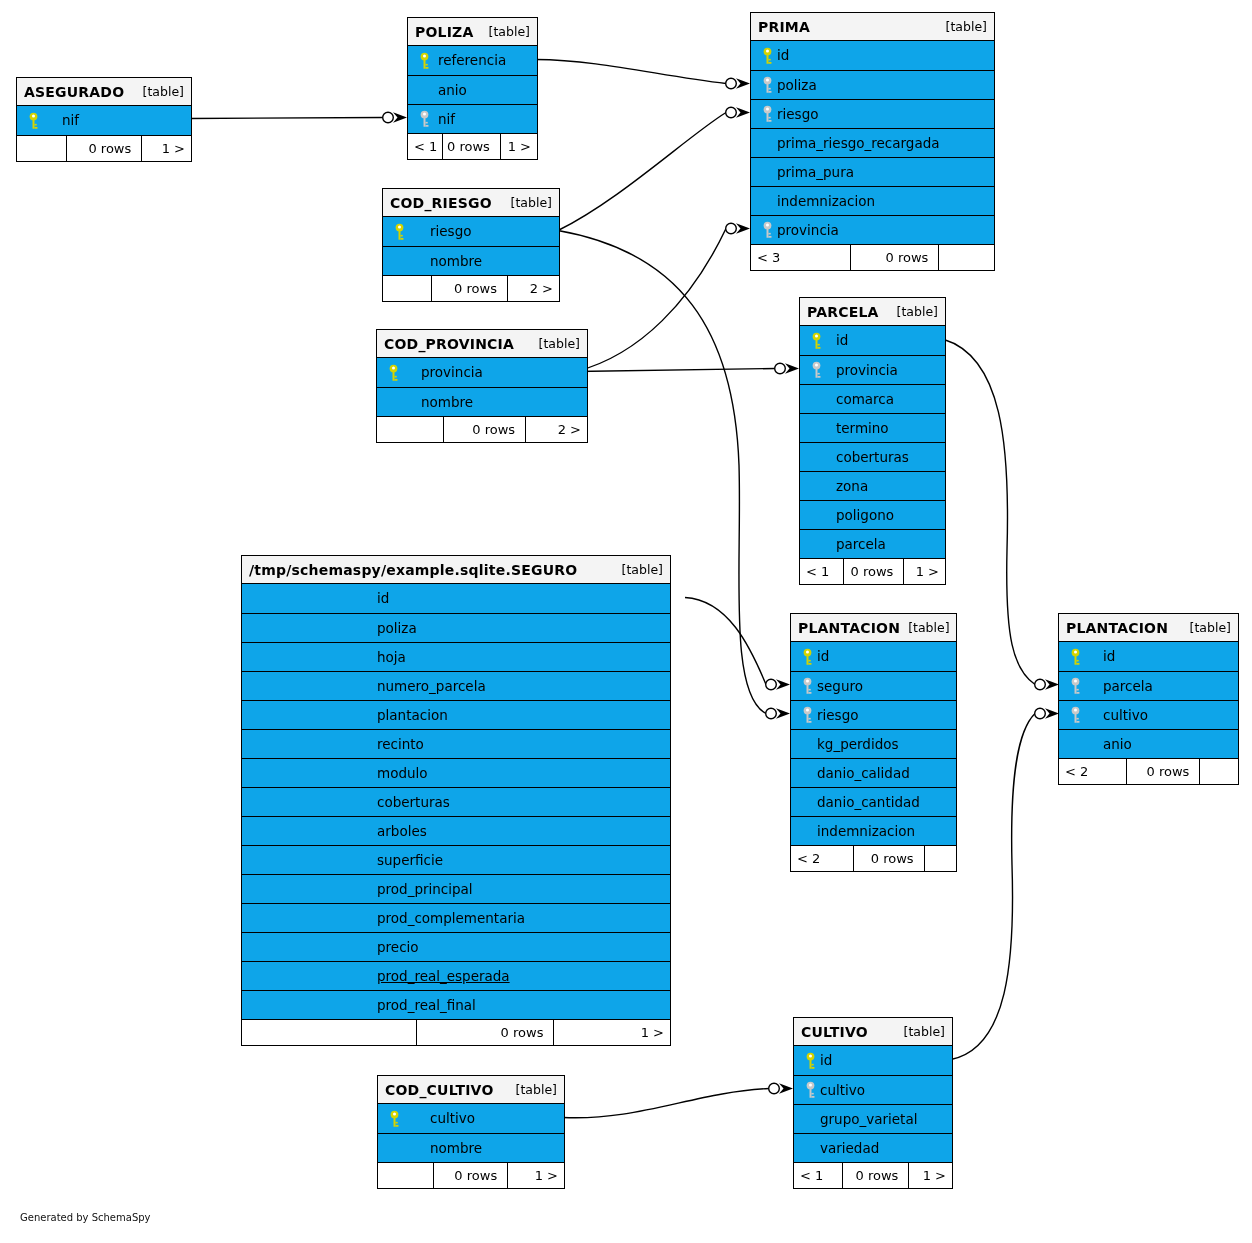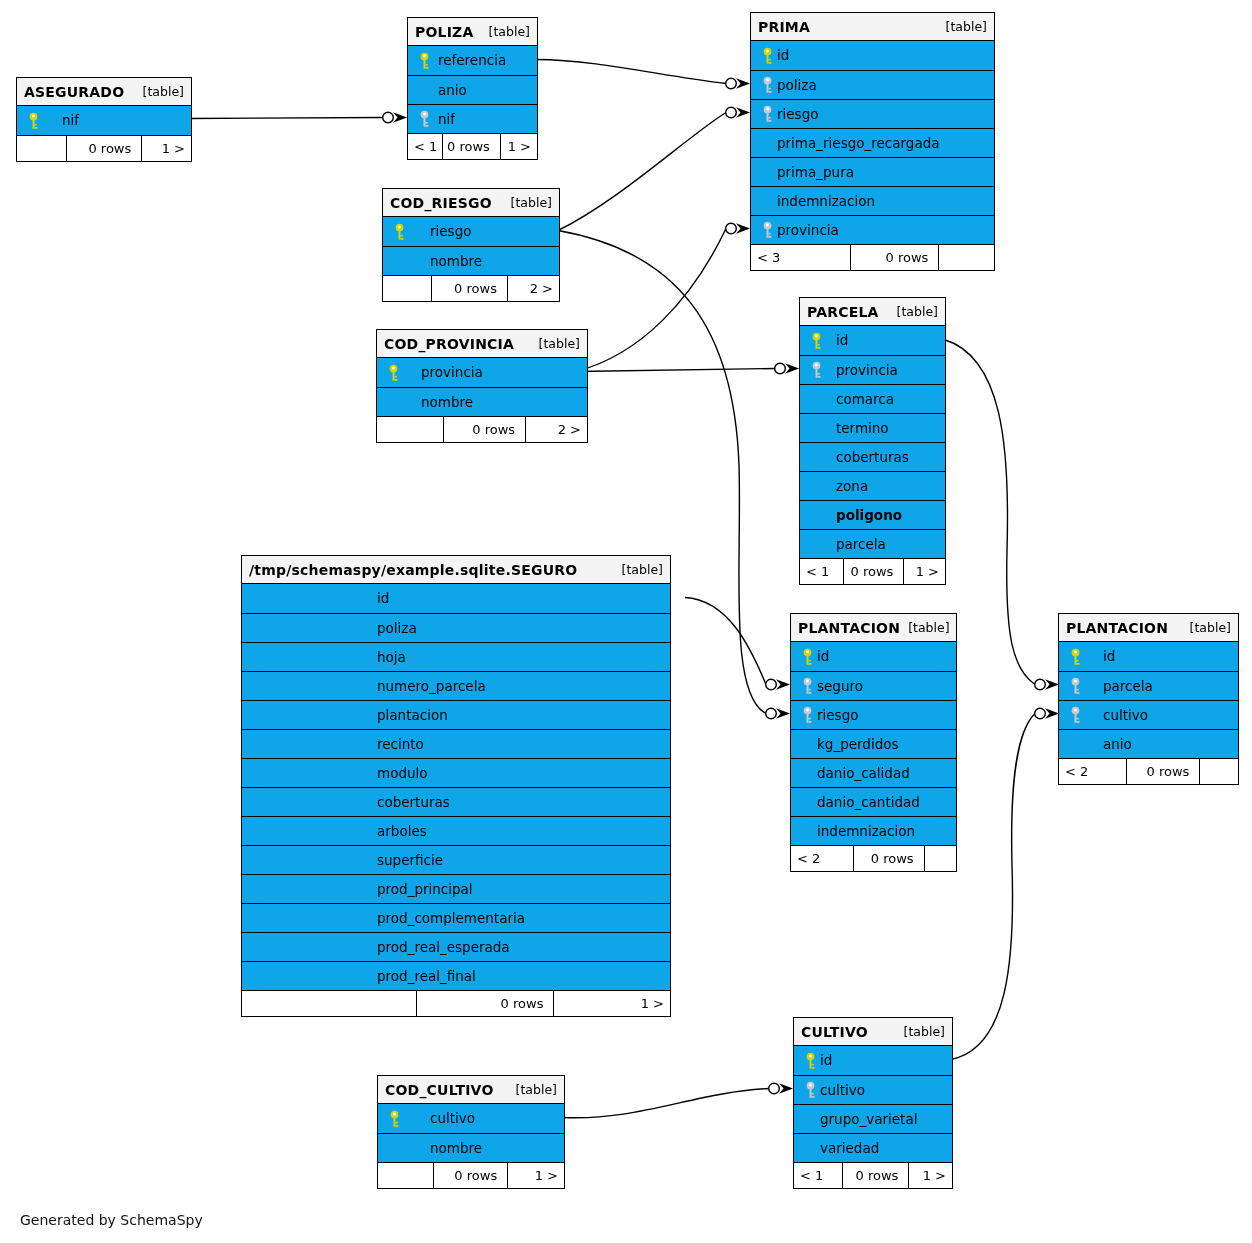--- a/index.html
+++ b/index.html
@@ -25,21 +25,21 @@
   .crow .keyicon{position:absolute;left:11px;top:50%;transform:translateY(-50%);}
   .cname{font-size:13.5px;line-height:27px;}
   .tfoot{
     height:26px;box-sizing:border-box;border-top:1.5px solid #000;display:flex;align-items:stretch;
     font-size:13px;
   }
   .fcell{box-sizing:border-box;display:flex;align-items:center;overflow:hidden;white-space:nowrap;}
   .fcell.c0{justify-content:flex-start;padding-left:6px;border-right:1.5px solid #000;}
   .fcell.c1{justify-content:flex-end;padding-right:10px;border-right:1.5px solid #000;}
   .fcell.c2{justify-content:flex-end;padding-right:6px;}
-  .credit{position:absolute;left:20px;top:1212px;font-size:14px;color:#111;}
+  .credit{position:absolute;left:20px;top:1212px;font-size:10px;color:#111;}
 </style>
 </head>
 <body>
 
 <div id="canvas">
   <svg id="rel-svg" viewBox="0 0 1252 1243" xmlns="http://www.w3.org/2000/svg">
       <g>
         <path d="M 190 118.5 L 383 117.5" fill="none" stroke="#000000" stroke-width="1.4"></path>
         <circle cx="388" cy="117.5" r="5.3" fill="#ffffff" stroke="#000000" stroke-width="1.4"></circle>
         <polygon points="407,117.5 393,112.2 397.5,117.5 393,122.8" fill="#000000"></polygon>
@@ -285,21 +285,21 @@
         <div class="crow">
           <span class="cname" style="padding-left: 36px;">termino</span>
         </div>
         <div class="crow">
           <span class="cname" style="padding-left: 36px;">coberturas</span>
         </div>
         <div class="crow">
           <span class="cname" style="padding-left: 36px;">zona</span>
         </div>
         <div class="crow">
-          <span class="cname" style="padding-left: 36px; font-weight: bold;">poligono</span>
+          <span class="cname" style="padding-left: 36px;">poligono</span>
         </div>
         <div class="crow">
           <span class="cname" style="padding-left: 36px;">parcela</span>
         </div>
         <div class="tfoot">
           <div class="fcell c0" style="width: 30%;">&lt; 1</div>
           <div class="fcell c1" style="width: 42%;">0 rows</div>
           <div class="fcell c2" style="width: 28%;">1 &gt;</div>
         </div>
       </div>
@@ -338,21 +338,24 @@
         <div class="crow">
           <span class="cname" style="padding-left: 135px;">superficie</span>
         </div>
         <div class="crow">
           <span class="cname" style="padding-left: 135px;">prod_principal</span>
         </div>
         <div class="crow">
           <span class="cname" style="padding-left: 135px;">prod_complementaria</span>
         </div>
         <div class="crow">
-          <span class="cname" style="padding-left: 135px;">prod_real_esperada</span>
+          <span class="cname" style="padding-left: 135px;">precio</span>
+        </div>
+        <div class="crow">
+          <span class="cname" style="padding-left: 135px; text-decoration: underline;">prod_real_esperada</span>
         </div>
         <div class="crow">
           <span class="cname" style="padding-left: 135px;">prod_real_final</span>
         </div>
         <div class="tfoot">
           <div class="fcell c0" style="width: 41%;"></div>
           <div class="fcell c1" style="width: 32%;">0 rows</div>
           <div class="fcell c2" style="width: 27%;">1 &gt;</div>
         </div>
       </div>

